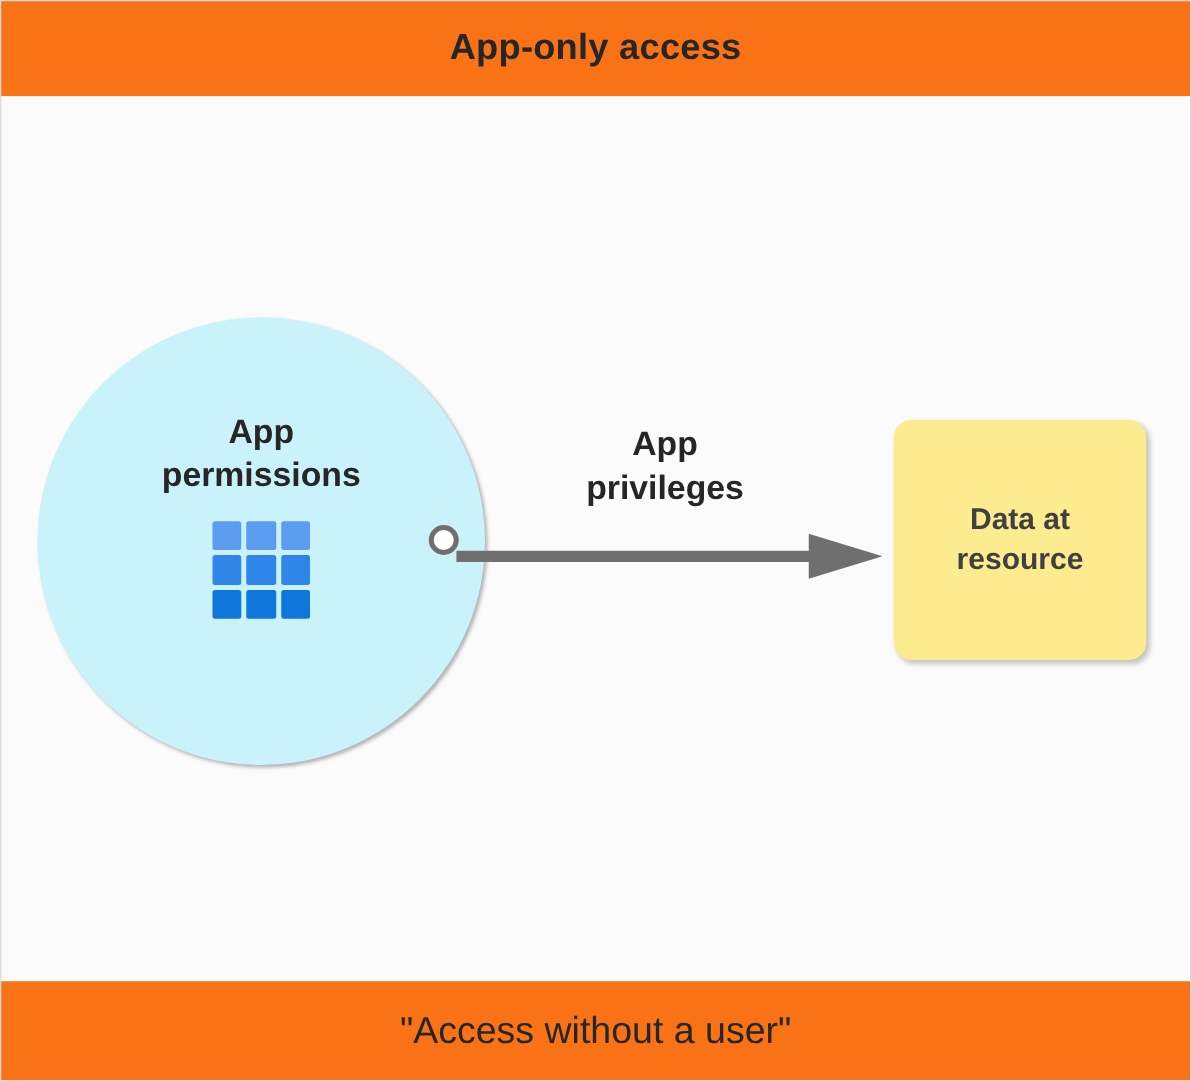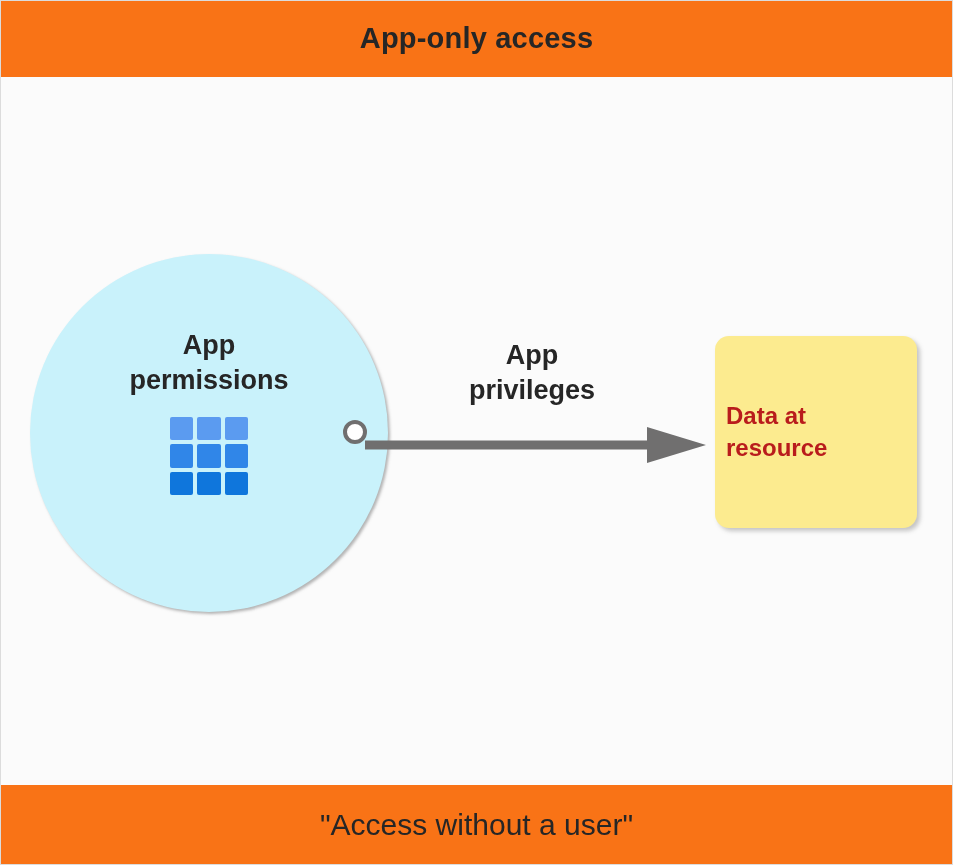--- a/index.html
+++ b/index.html
@@ -148,23 +148,24 @@
     background: #FCEB8F;
     border-radius: 14px;
     box-shadow: 3px 3px 4px rgba(130,130,130,0.45);
     display: flex;
     align-items: center;
     justify-content: center;
     box-sizing: border-box;
   }
   #data-resource-label {
     width: 180px;
+    text-align: center;
     font-size: 24px;
     font-weight: bold;
-    color: #b91c1c;
+    color: #404040;
     line-height: 1.35;
     white-space: pre-line;
   }
 </style>
 </head>
 <body>
 
 <div id="diagram-root">
 
   <div id="header-band" class="band">

